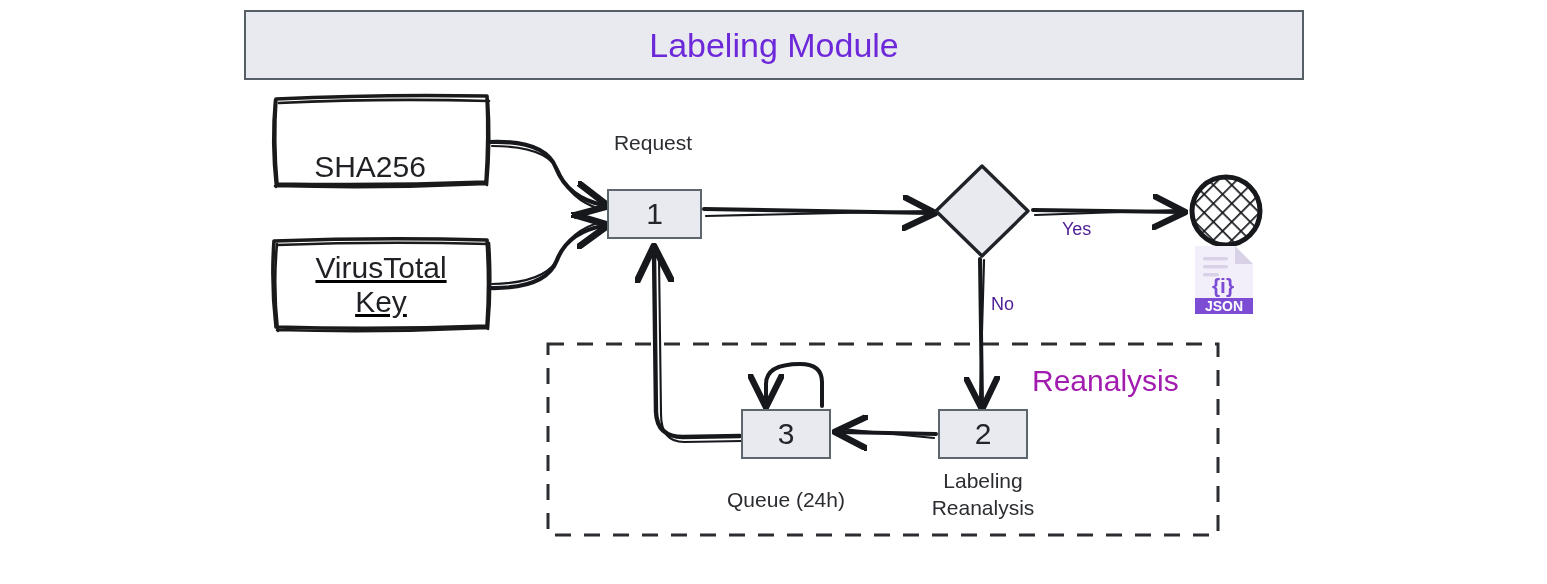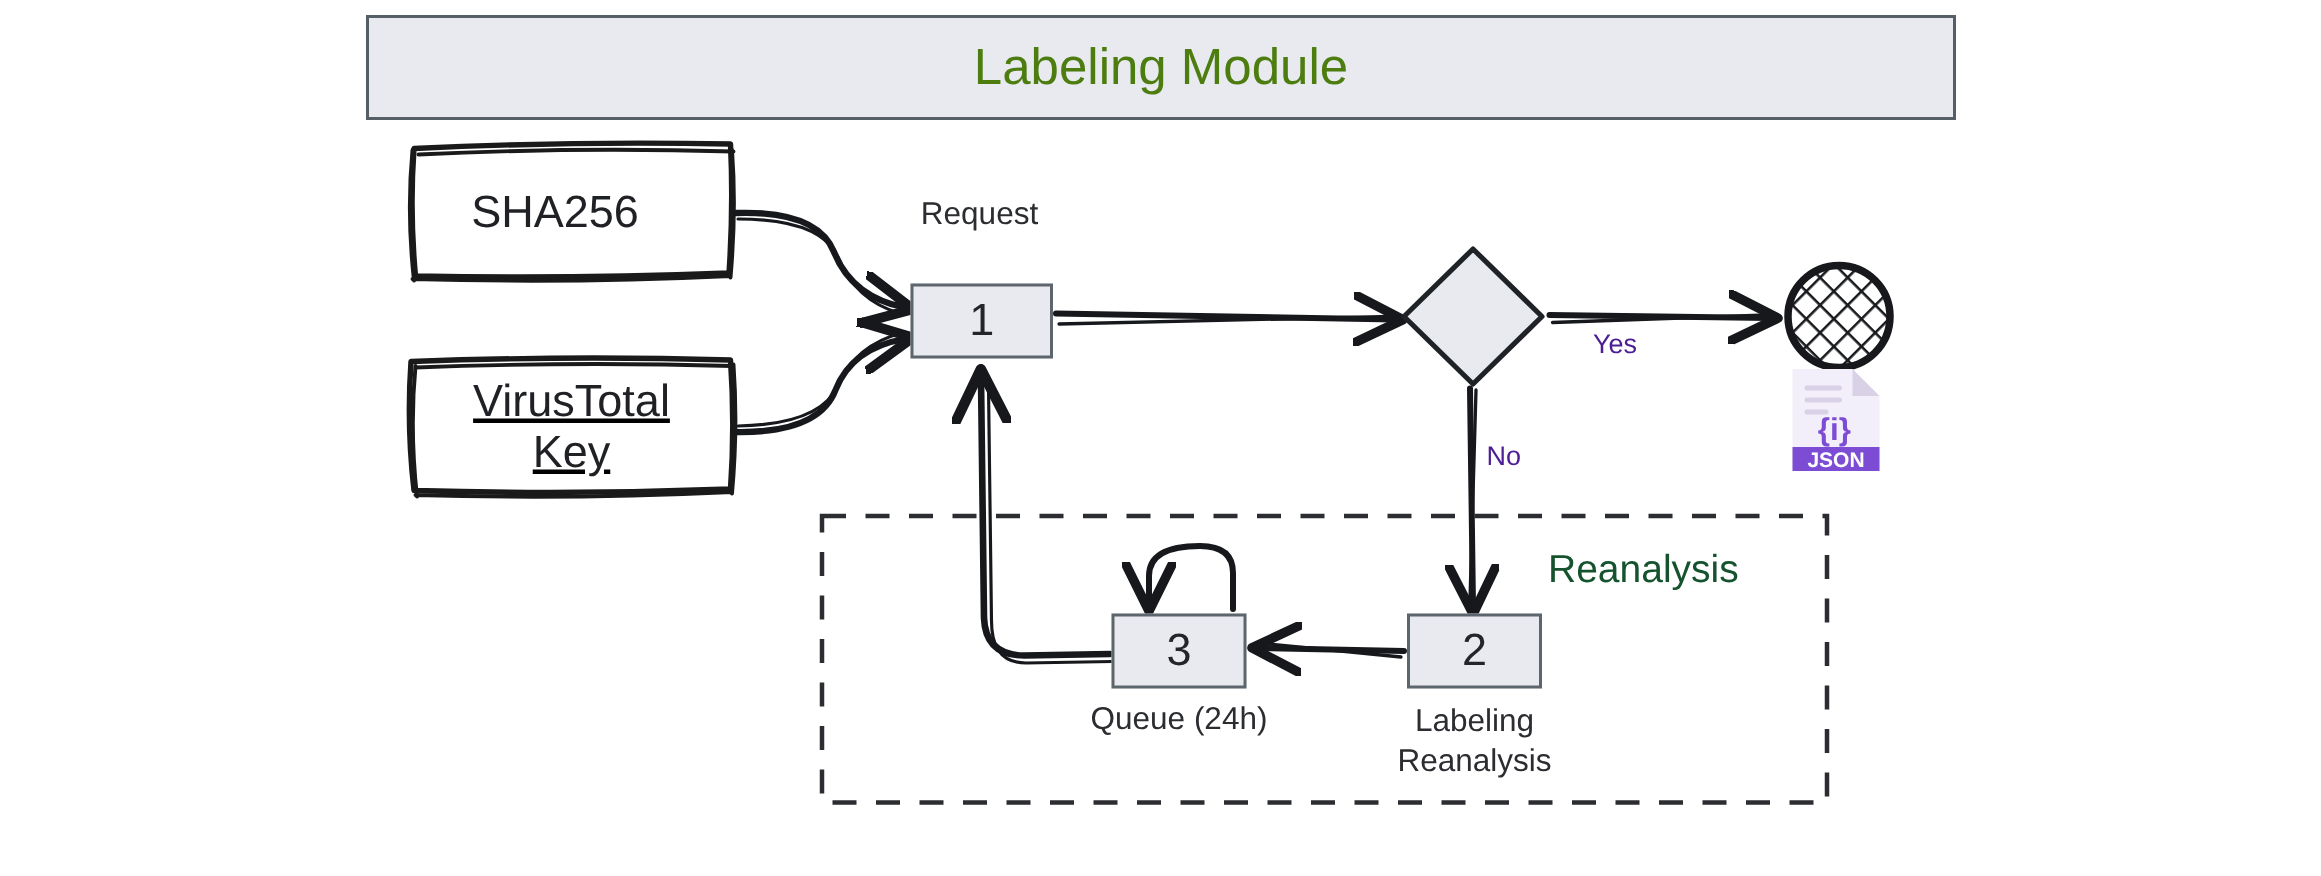--- a/index.html
+++ b/index.html
@@ -43,21 +43,21 @@
     height: 70px;
     background: #e8eaf0;
     border: 2px solid #565f66;
     box-sizing: border-box;
     display: flex;
     align-items: center;
     justify-content: center;
   }
   #title-bar .txt {
     font-size: 34px;
-    color: #4d7c0f;
+    color: #6d28d9;
   }
   
   .input-box {
     display: flex;
     align-items: center;
     justify-content: center;
     text-align: center;
   }
   .input-box .txt { font-size: 30px; }
   
@@ -65,21 +65,21 @@
     background: #e8eaf0;
     border: 2px solid #5e666d;
     box-sizing: border-box;
     display: flex;
     align-items: center;
     justify-content: center;
   }
   .node-box .txt { font-size: 30px; color: #232529; }
   
   .cap { font-size: 21px; color: #2b2d31; text-align: center; }
-  .cap-lg { font-size: 26px; color: #14532d; }
+  .cap-lg { font-size: 30px; color: #a21caf; }
   .edge-lab { font-size: 18px; color: #4c1d95; }
   
   #json-icon {
     left: 1192px;
     top: 243px;
     width: 64px;
     height: 74px;
   }
 </style>
 </head>
@@ -157,21 +157,21 @@
     <g>
       <circle cx="1226" cy="211" r="34" fill="url(#hatch)"></circle>
       <circle cx="1226" cy="211" r="34" fill="none" stroke="#16181c" stroke-width="5"></circle>
     </g>
   </svg>
 
   <div class="ov" id="title-bar">
     <div class="txt">Labeling Module</div>
   </div>
 
-  <div class="ov input-box" style="left:278px; top:100px; width:184px; height:84px;">
+  <div class="ov input-box" style="left:278px; top:100px; width:184px; height:84px;align-items:flex-end;">
     <div class="txt">SHA256</div>
   </div>
 
   <div class="ov input-box" style="left:276px; top:242px; width:210px; height:86px;text-decoration:underline;">
     <div class="txt" style="text-align:center;">VirusTotal
 Key</div>
   </div>
 
   <div class="ov cap" style="left:560px; top:131px; width:186px;">
     <span>Request</span>
@@ -204,21 +204,21 @@
     </svg>
   </div>
 
   <div class="ov cap-lg" style="left:1032px; top:364px;">
     <span>Reanalysis</span>
   </div>
 
   <div class="ov node-box" style="left:741px; top:409px; width:90px; height:50px;">
     <div class="txt">3</div>
   </div>
-  <div class="ov cap" style="left:700px; top:468px; width:172px;">
+  <div class="ov cap" style="left:700px; top:488px; width:172px;">
     <span>Queue (24h)</span>
   </div>
 
   <div class="ov node-box" style="left:938px; top:409px; width:90px; height:50px;">
     <div class="txt">2</div>
   </div>
   <div class="ov cap" style="left:903px; top:468px; width:160px; line-height:1.28;">
     <span>Labeling
 Reanalysis</span>
   </div>

